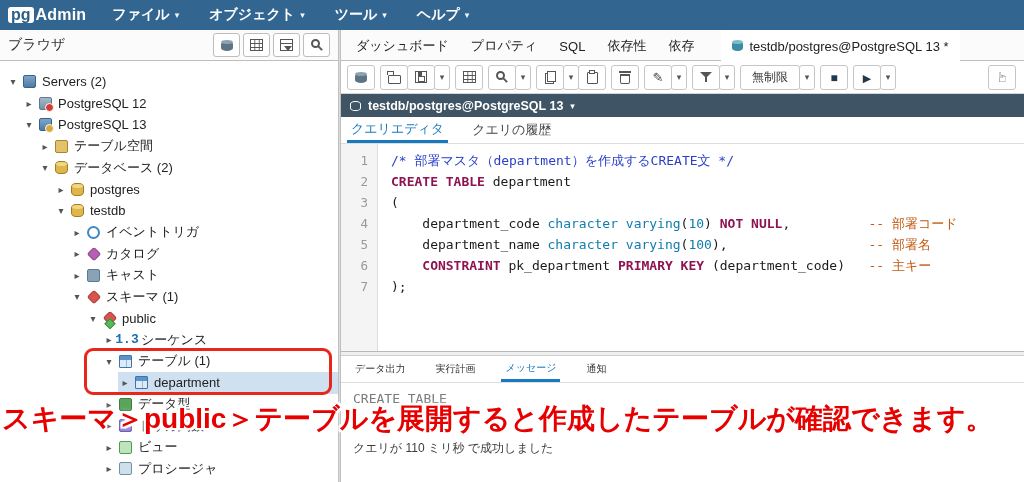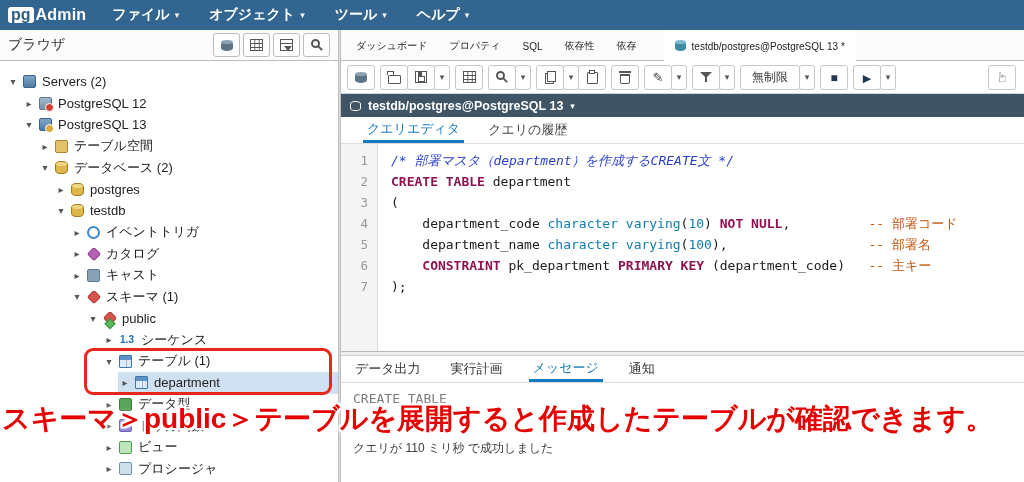--- a/index.html
+++ b/index.html
@@ -41,32 +41,32 @@
   .ti-server-off::after{content:"";position:absolute;right:-3px;bottom:-3px;width:7px;height:7px;border-radius:50%;background:#d63b30;border:1px solid #fff;}
   .ti-server-on::after{content:"";position:absolute;right:-3px;bottom:-3px;width:7px;height:7px;border-radius:50%;background:#d9a73c;border:1px solid #fff;}
   .ti-tablespace{background:#e3c36a;border:1px solid #a8852c;}
   .ti-databases,.ti-database{background:#deb64b;border:1px solid #a07f1f;border-radius:5px/4px;}
   .ti-databases::before,.ti-database::before{content:"";position:absolute;top:0;left:0;right:0;height:4px;background:#f0d685;border-radius:50%;}
   .ti-event-trigger{background:#fff;border:2px solid #3f87c6;border-radius:50%;}
   .ti-catalog{background:#b75fb3;border:1px solid #8d3f8a;transform:rotate(45deg);width:10px;height:10px;margin:1px 6px 1px 5px;}
   .ti-cast{background:#8aa2b5;border:1px solid #5d7a8f;}
   .ti-schemas,.ti-schema{background:#d9534f;border:1px solid #a93732;transform:rotate(45deg);width:10px;height:10px;margin:1px 6px 1px 5px;}
   .ti-schema::after{content:"";position:absolute;right:-4px;bottom:-4px;width:6px;height:6px;background:#5cb85c;border:1px solid #3c8c3c;}
-  .ti-text{background:none!important;border:none!important;color:#1a6fb5;font-size:10px;font-weight:bold;width:16px;display:flex;align-items:center;justify-content:center;}
+  .ti-text{background:none!important;border:none!important;color:#1a6fb5;font-size:13px;font-weight:bold;width:16px;display:flex;align-items:center;justify-content:center;font-family:Liberation Mono, monospace;}
   .ti-tables,.ti-table{background:linear-gradient(#5e93c9 0 4px,#ddeafa 4px);border:1px solid #3f74a8;border-radius:1px;}
   .ti-tables::after,.ti-table::after{content:"";position:absolute;left:50%;top:4px;bottom:0;width:1px;background:#9db9d4;}
   .ti-types{background:#5aa55a;border:1px solid #3e7c3e;}
   .ti-trigger-fn{background:#8f7fd4;border:1px solid #6a59b0;}
   .ti-views{background:#bde4bd;border:1px solid #4f9e4f;}
   .ti-procedures{background:#cfe0ea;border:1px solid #6d93ab;}
 
   
   .mtabs{height:31px;flex:0 0 31px;background:#fbfbfb;border-bottom:1px solid #bdbdbd;display:flex;align-items:stretch;padding-left:4px;}
   .mtabs-in{display:flex;align-items:stretch;}
-  .mtab{display:flex;align-items:center;padding:16px 11px;font-size:10px;color:#222;cursor:pointer;white-space:nowrap;}
+  .mtab{display:flex;align-items:center;padding:16px 11px;font-size:13px;color:#222;cursor:pointer;white-space:nowrap;}
   .mtab.active{background:#fff;border-bottom:3px solid #1b75bb;margin-left:16px;gap:6px;}
 
   
   .qtb{height:33px;flex:0 0 33px;display:flex;align-items:center;padding:0 6px;border-bottom:1px solid #d6d6d6;background:#fff;}
   .tgroup{display:flex;margin-right:5px;}
   .tgroup.push{margin-left:auto;margin-right:2px;}
   .tbtn{height:25px;min-width:28px;border:1px solid #c6c6c6;background:#fff;border-radius:3px;display:flex;align-items:center;justify-content:center;padding:0 4px;cursor:pointer;}
   .tgroup .tbtn + .tbtn{margin-left:-1px;}
   .tbtn.caret{min-width:16px;font-size:9px;color:#555;padding:0 2px;}
   .tbl{font-size:12px;color:#333;padding:0 7px;white-space:nowrap;}
@@ -102,40 +102,40 @@
   .ic-db-tab{width:11px;height:10px;background:#3e8ca3;border-radius:5px/3px;}
   .ic-db-tab::before{content:"";position:absolute;top:-1px;left:0;width:11px;height:4px;border-radius:50%;background:#79bccd;}
   .ic-conn{width:11px;height:10px;border:1.5px solid #fff;border-radius:5px/3px;}
 
   
   .conn{height:23px;flex:0 0 23px;background:#3f5464;display:flex;align-items:center;gap:7px;padding:0 9px;cursor:pointer;}
   .conn-label{color:#fff;font-size:12.5px;font-weight:bold;white-space:nowrap;}
   .conn-caret{color:#fff;font-size:9px;}
 
   
-  .stabs{height:27px;flex:0 0 27px;border-bottom:1px solid #ddd;display:flex;align-items:stretch;padding-left:22px;background:#fff;}
+  .stabs{height:27px;flex:0 0 27px;border-bottom:1px solid #ddd;display:flex;align-items:stretch;padding-left:6px;background:#fff;}
   .stab{display:flex;align-items:center;padding:0 4px;margin-right:20px;font-size:13px;color:#444;cursor:pointer;}
   .stab.active{color:#1779be;border-bottom:3px solid #1779be;}
 
   
   .editor{height:207px;flex:0 0 207px;display:flex;background:#fff;overflow:hidden;}
   .gutter{width:37px;flex:0 0 37px;background:#f4f4f4;border-right:1px solid #ddd;padding:6px 0 0;}
   .lnum{font-family:"DejaVu Sans Mono","Liberation Mono",monospace;font-size:12.5px;line-height:21px;color:#999;text-align:right;padding-right:9px;}
   .code{flex:1;padding:6px 0 0 13px;overflow:hidden;}
   .cline{font-family:"DejaVu Sans Mono","Liberation Mono",monospace;font-size:13px;line-height:21px;white-space:pre;color:#1a1a1a;}
   .tok-k{color:#8f1350;font-weight:bold;}
   .tok-ty{color:#0f7cae;}
   .tok-n{color:#0f7cae;}
-  .tok-cb{color:#2a3fc9;font-style:italic;}
+  .tok-cb{color:#2a3fc9;}
   .tok-cl{color:#c2570e;}
 
   
   .hsplit{height:5px;flex:0 0 5px;background:#efefef;border-top:1px solid #b8b8b8;border-bottom:1px solid #cfcfcf;}
   .btabs{height:27px;flex:0 0 27px;border-bottom:1px solid #ddd;display:flex;align-items:stretch;padding-left:10px;background:#fff;}
-  .btab{display:flex;align-items:center;padding:8px 4px;margin-right:22px;font-size:13px;color:#333;cursor:pointer;}
+  .btab{display:flex;align-items:center;padding:8px 4px;margin-right:22px;font-size:10px;color:#333;cursor:pointer;}
   .btab.active{color:#1779be;border-bottom:3px solid #1779be;}
   .msgs{flex:1;padding:8px 12px;background:#fff;overflow:hidden;}
   .msg-result{font-family:"DejaVu Sans Mono","Liberation Mono",monospace;font-size:13px;color:#7a7a7a;}
   .msg-status{font-size:12px;color:#3c3c3c;margin-top:34px;}
 
   
   .redbox{position:absolute;left:84px;top:348px;width:248px;height:47px;border:3px solid #e8271b;border-radius:9px;z-index:55;pointer-events:none;}
   .callout{position:absolute;left:2px;top:400px;z-index:60;font-size:28px;font-weight:800;color:#e60000;white-space:nowrap;pointer-events:none;
     text-shadow:-2px -2px 0 #fff,2px -2px 0 #fff,-2px 2px 0 #fff,2px 2px 0 #fff,-2px 0 0 #fff,2px 0 0 #fff,0 -2px 0 #fff,0 2px 0 #fff,0 0 5px #fff,0 0 8px #fff;}
 </style>

